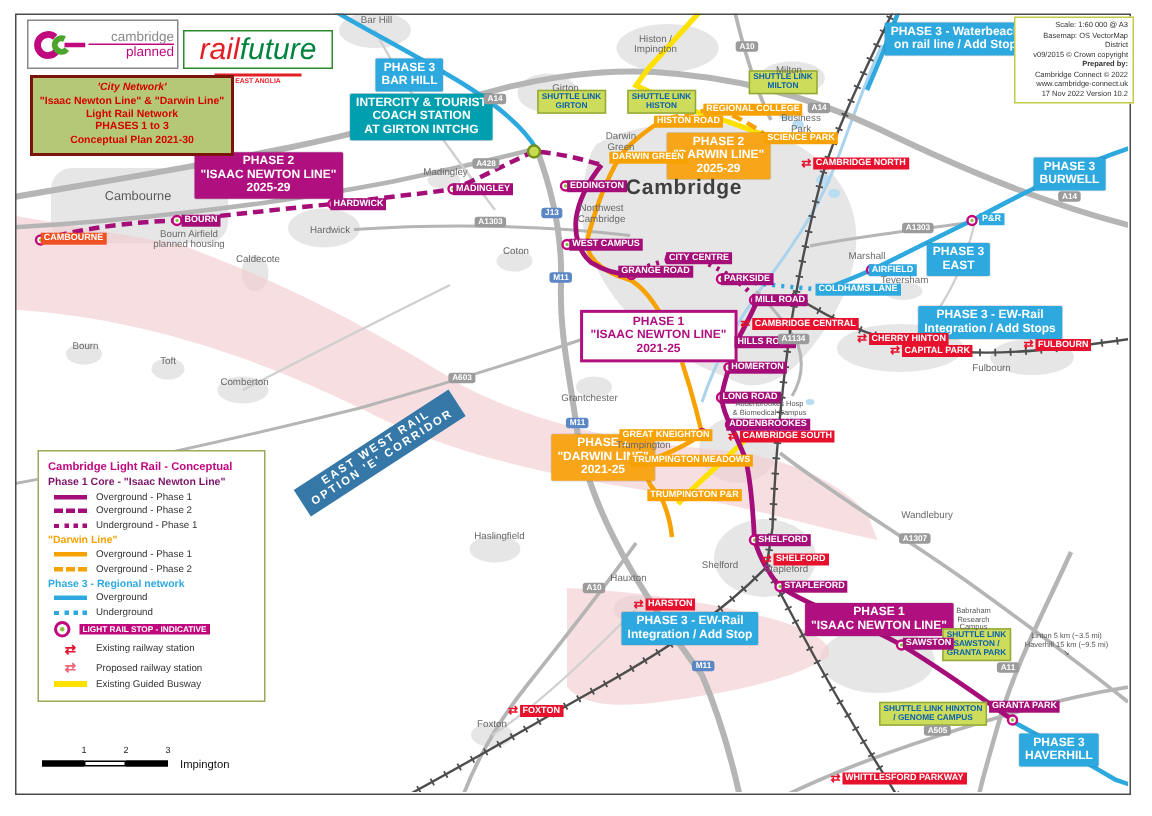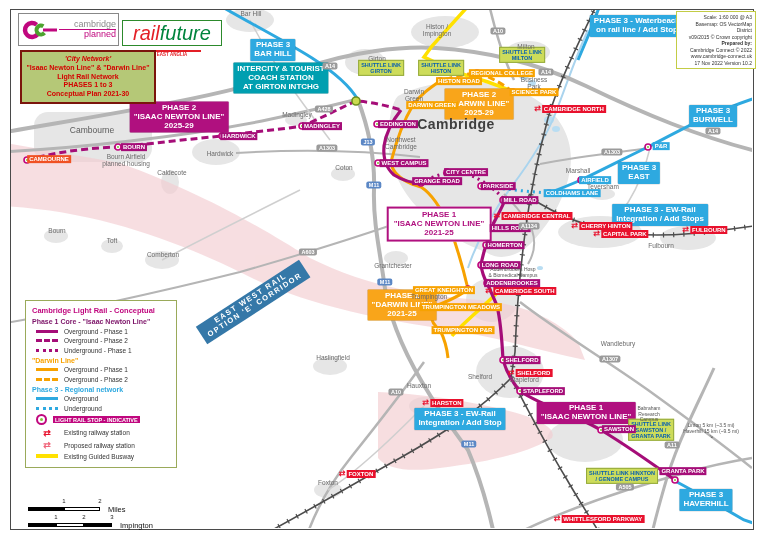--- a/index.html
+++ b/index.html
@@ -490,27 +490,20 @@
         </div>
         <div class="lrow">
           <span class="busway"></span>
           <span>Existing Guided Busway</span>
         </div>
       </div>
   </div>
 
   <div id="scalebar">
       <div class="sb-row">
-        <div class="sb-bar" style="left: 3px; width: 36px; background: rgb(0, 0, 0);"></div>
-        <div class="sb-bar" style="left: 39px; width: 36px; background: rgb(255, 255, 255);"></div>
-        <div class="sb-num" style="left: 39px;">1</div>
-        <div class="sb-num" style="left: 75px;">2</div>
-        <div class="sb-lab" style="left: 83px;">Miles</div>
-      </div>
-      <div class="sb-row">
         <div class="sb-bar" style="left: 3px; width: 28px; background: rgb(0, 0, 0);"></div>
         <div class="sb-bar" style="left: 31px; width: 28px; background: rgb(255, 255, 255);"></div>
         <div class="sb-bar" style="left: 59px; width: 28px; background: rgb(0, 0, 0);"></div>
         <div class="sb-num" style="left: 31px;">1</div>
         <div class="sb-num" style="left: 59px;">2</div>
         <div class="sb-num" style="left: 87px;">3</div>
         <div class="sb-lab" style="left: 95px;">Impington</div>
       </div>
     </div>
 </div>

